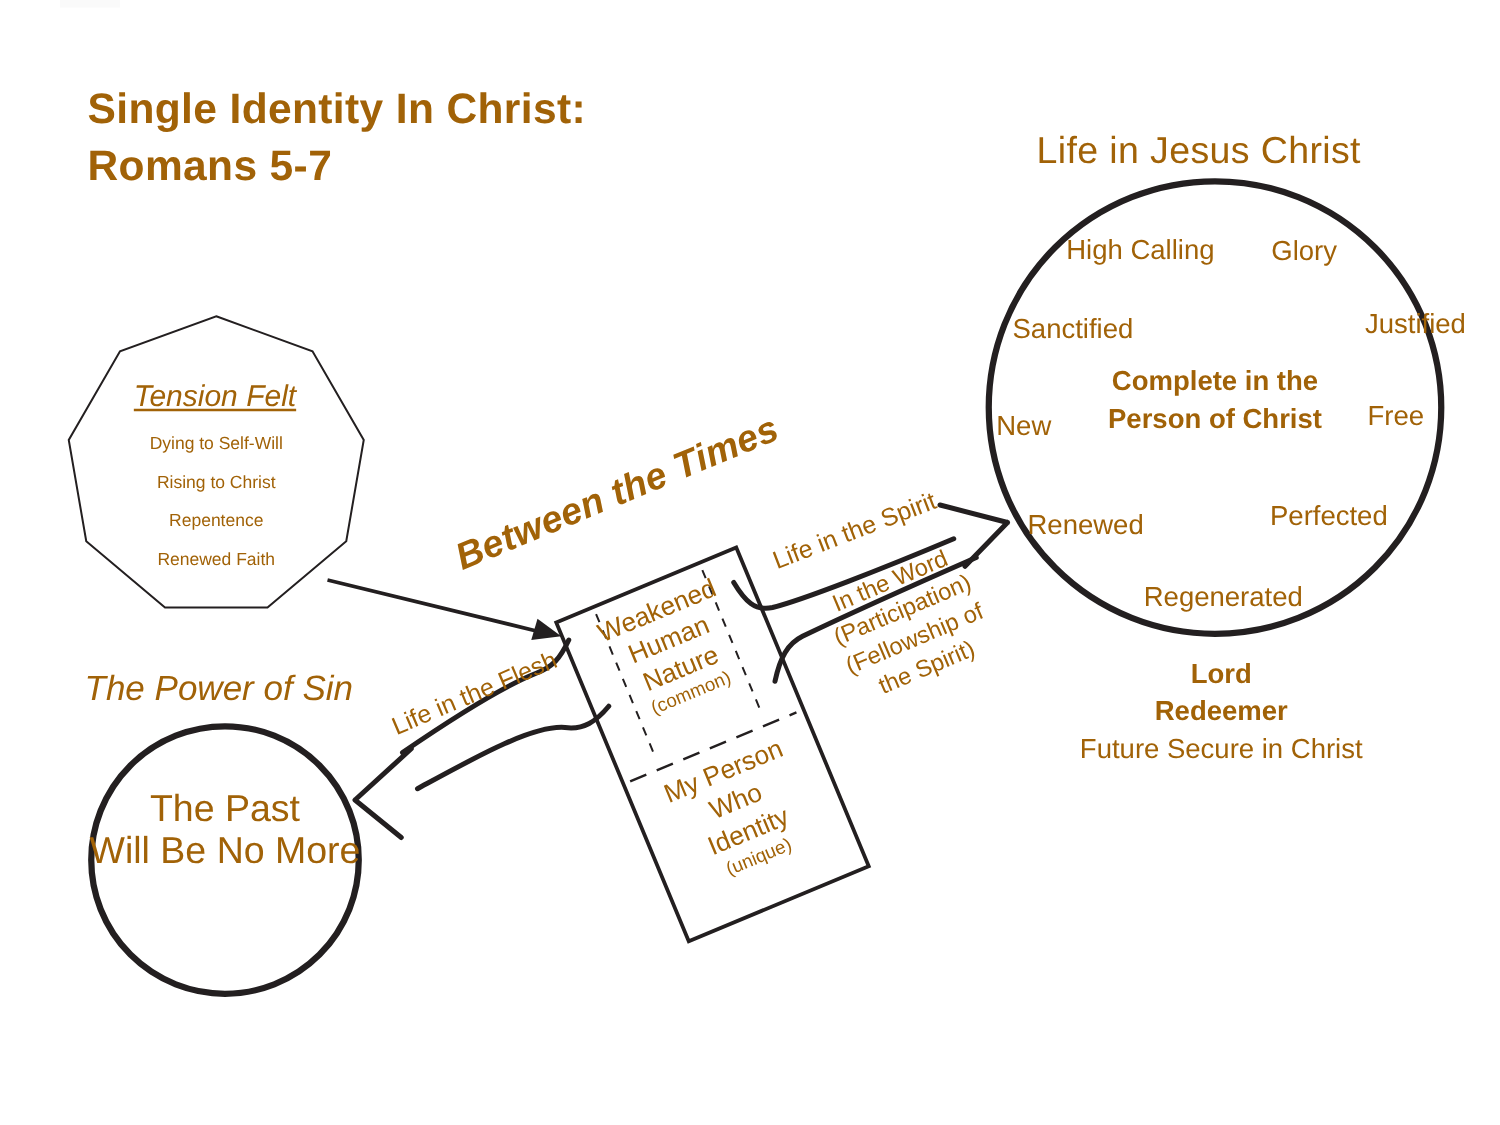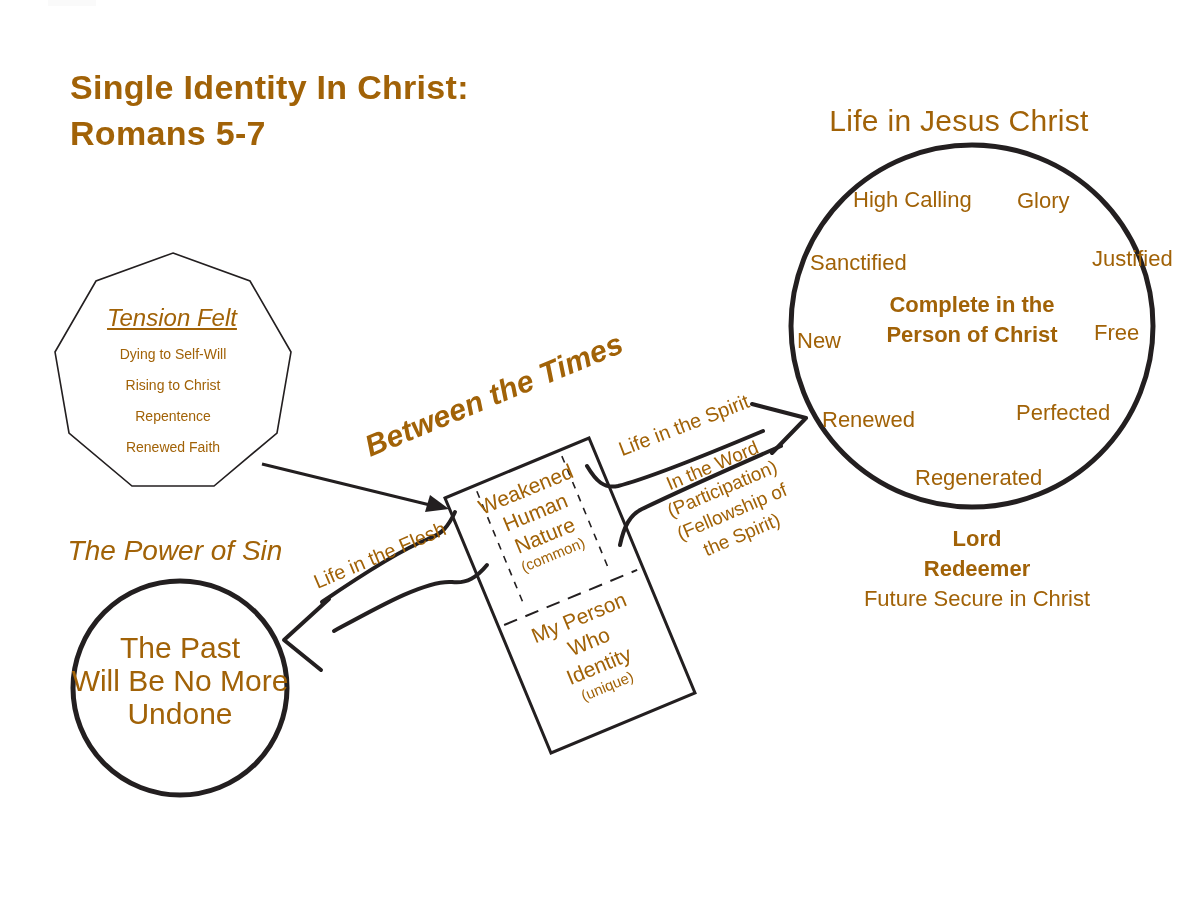--- a/index.html
+++ b/index.html
@@ -111,21 +111,20 @@
     <div>In the Word</div>
     <div>(Participation)</div>
     <div>(Fellowship of</div>
     <div>the Spirit)</div>
   </div>
 
   <div class="abs sin-title center">The Power of Sin</div>
   <div class="abs sin-lines center">
     <div>The Past</div>
     <div>Will Be No More</div>
-    <div>Undone</div>
   </div>
 
   <div class="abs life-title center">Life in Jesus Christ</div>
 
   <span class="abs scatter nowrap" style="left:853px;top:187px">High Calling</span>
   <span class="abs scatter nowrap" style="left:1017px;top:188px">Glory</span>
   <span class="abs scatter nowrap" style="left:810px;top:250px">Sanctified</span>
   <span class="abs scatter nowrap" style="left:1092px;top:246px">Justified</span>
   <span class="abs scatter nowrap" style="left:797px;top:328px">New</span>
   <span class="abs scatter nowrap" style="left:1094px;top:320px">Free</span>

